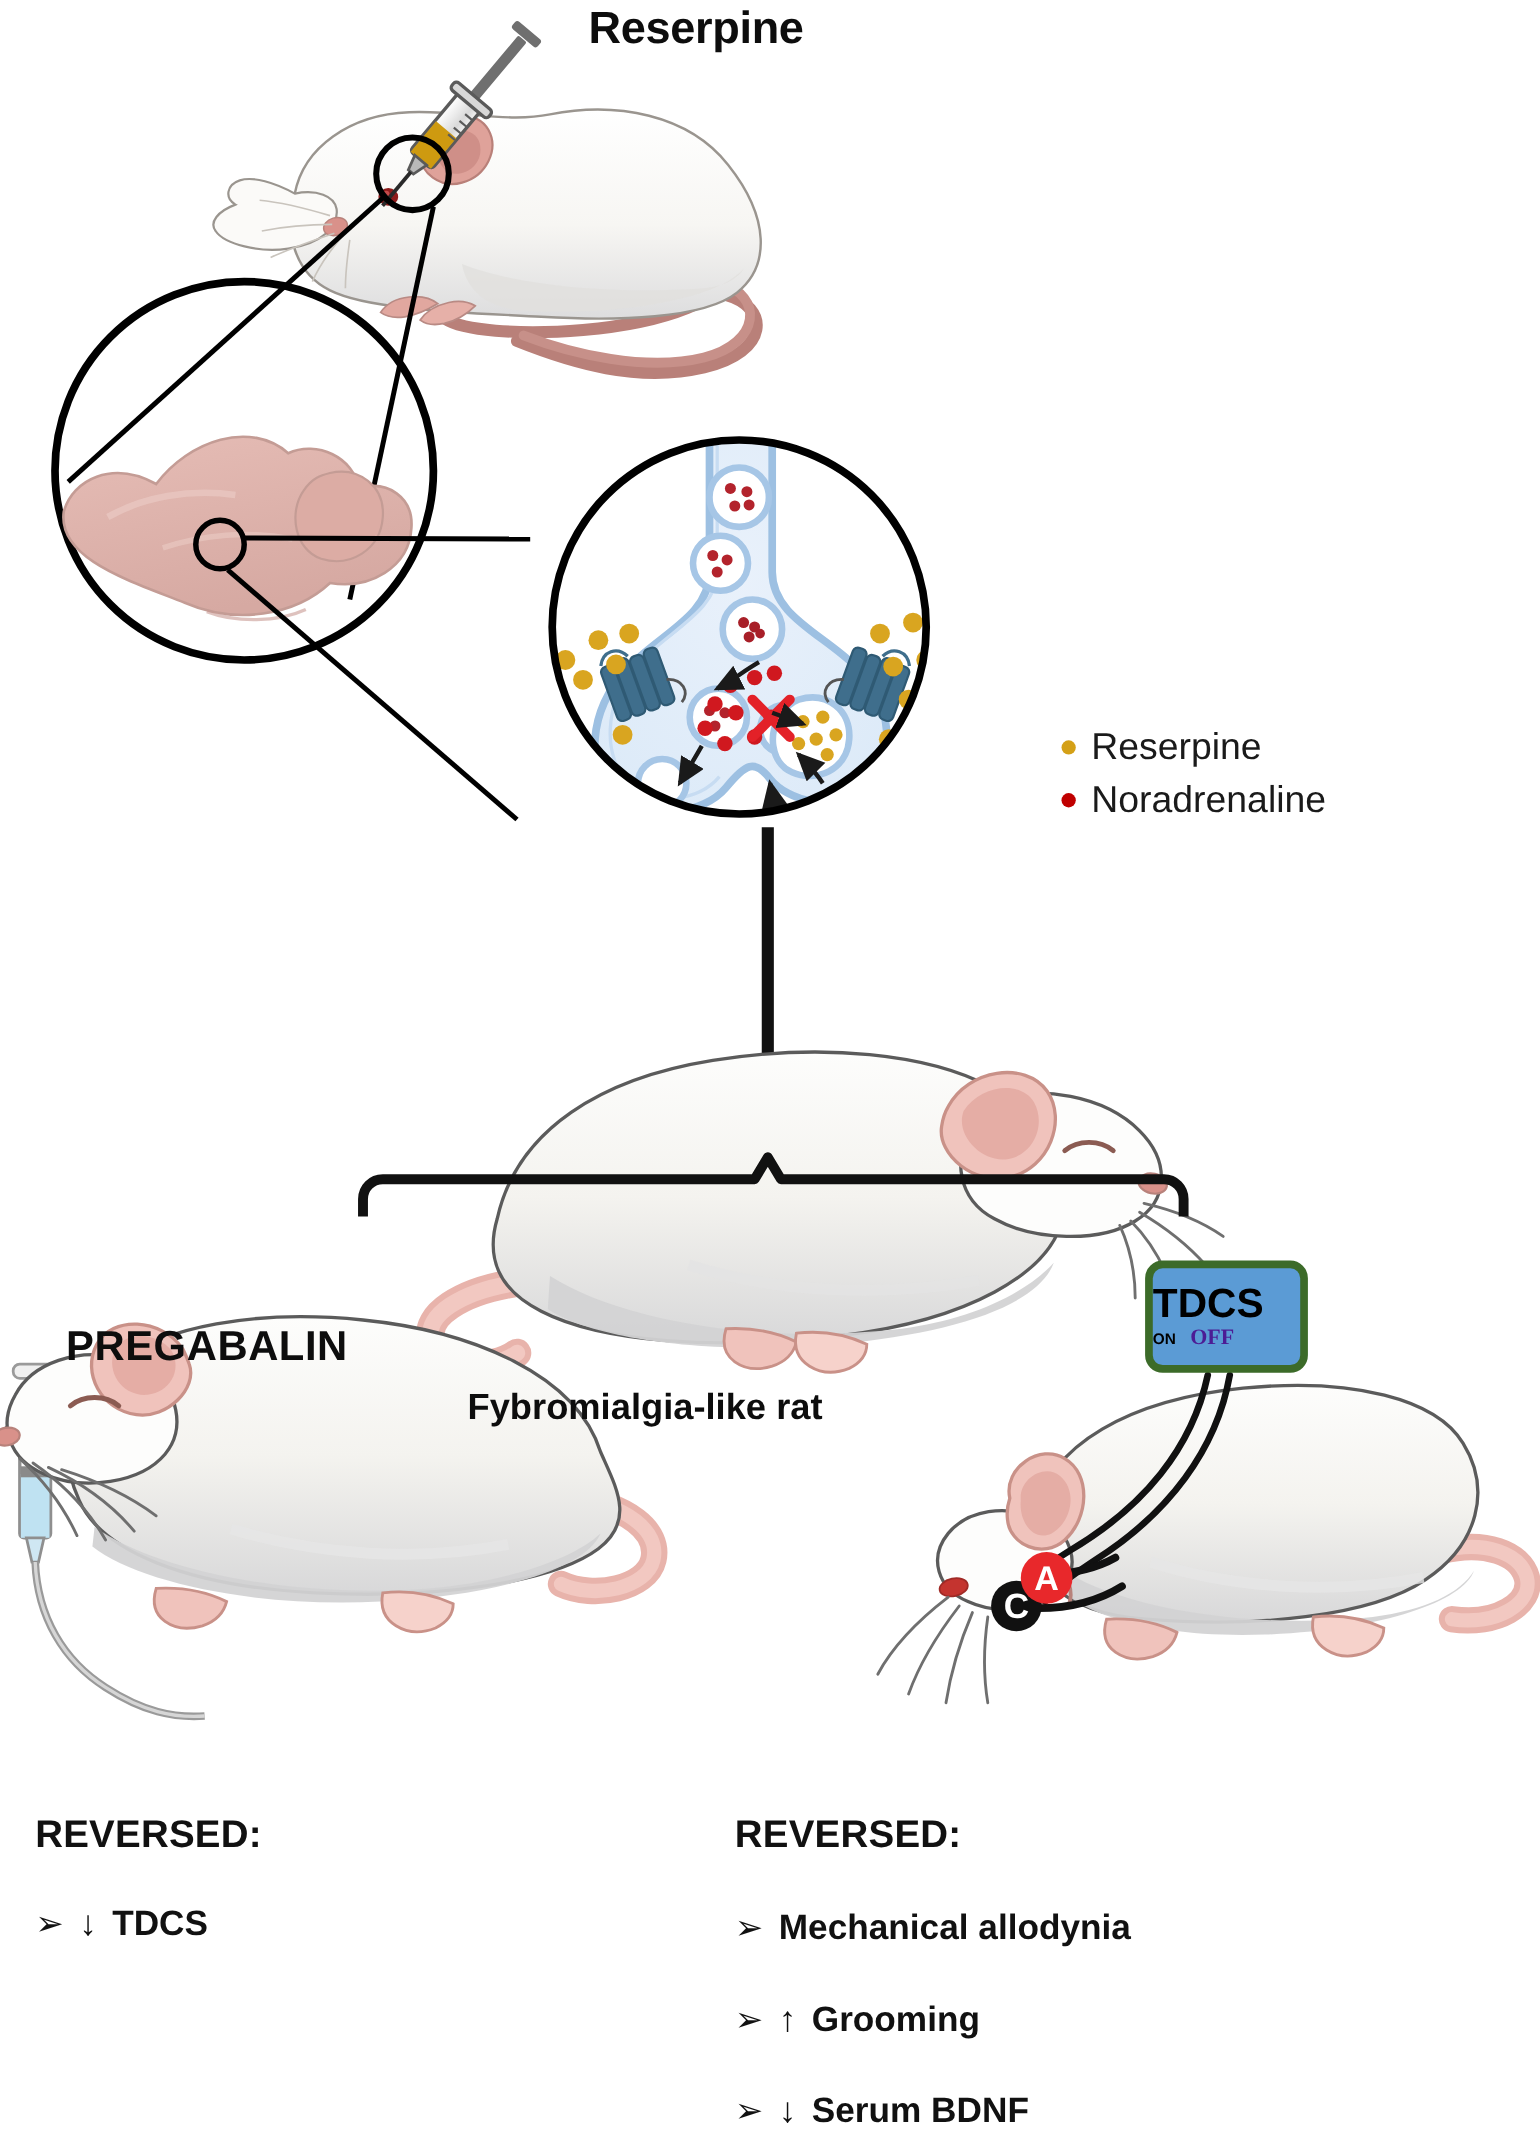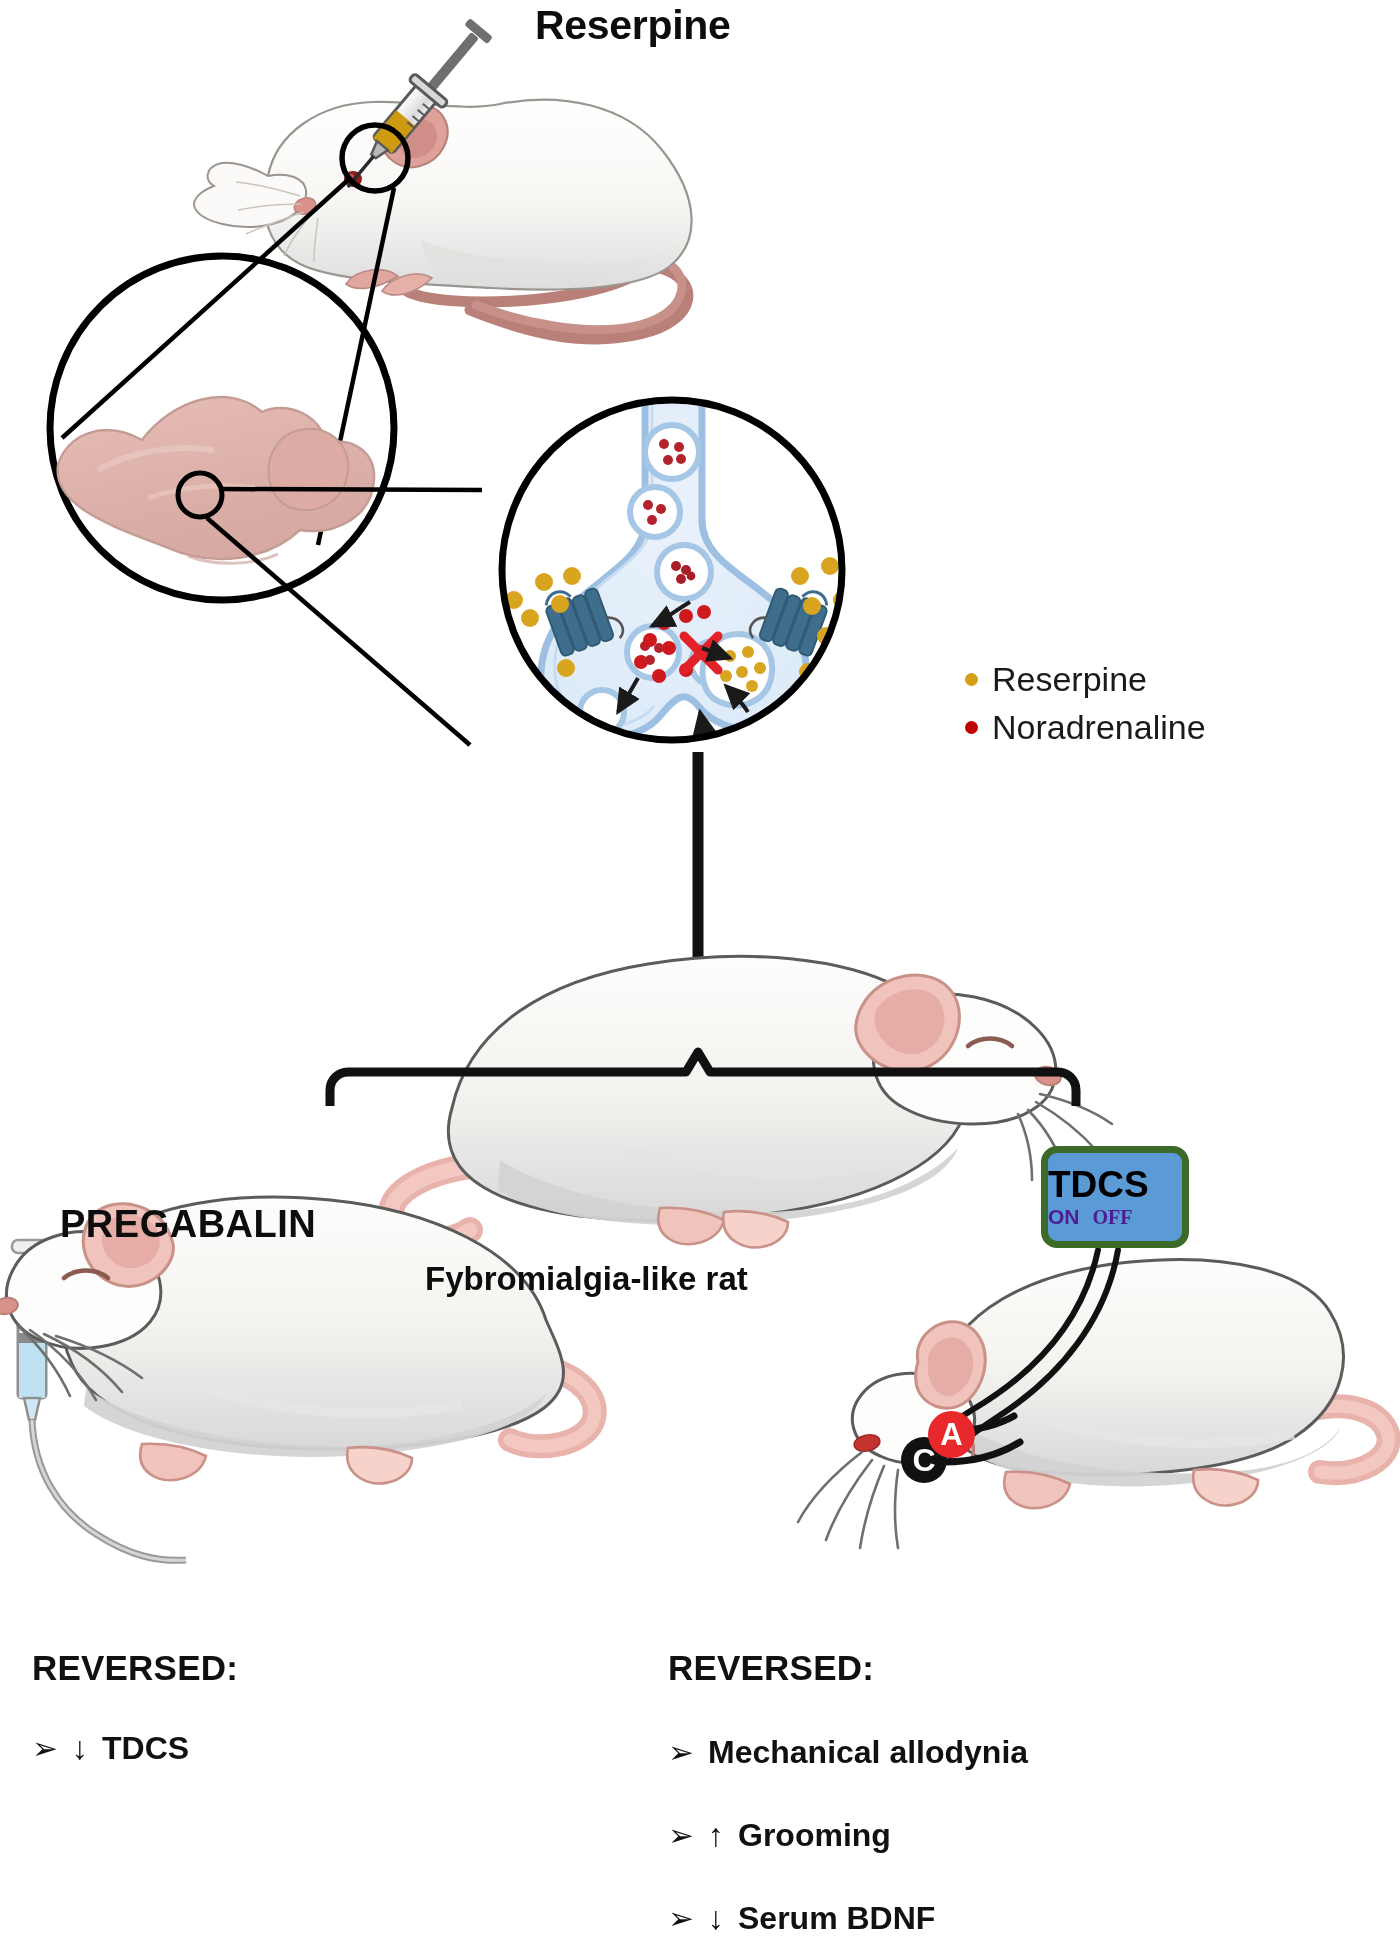--- a/index.html
+++ b/index.html
@@ -24,21 +24,21 @@
   
   #fibro-label{left:425px;top:1260px;font-size:33px;}
 
   
   #tdcs-device{left:1041px;top:1146px;width:148px;height:102px;
       background:#5B9BD5;border:7px solid #3C6B29;border-radius:16px;
       box-sizing:border-box;display:flex;flex-direction:column;
       align-items:flex-start;justify-content:center;}
   #tdcs-title{font-size:37px;font-weight:bold;color:#000;line-height:1;margin-bottom:2px;}
   .tdcs-states{display:flex;gap:13px;align-items:baseline;}
-  #tdcs-on{font-size:21px;font-weight:bold;color:#4c1d95;}
+  #tdcs-on{font-size:14px;font-weight:bold;color:#000000;}
   #tdcs-off{font-size:20px;font-weight:bold;color:#4c1d95;font-family:Liberation Serif, serif;}
 
   
   .electrode{border-radius:50%;display:flex;align-items:center;justify-content:center;
       font-weight:bold;color:#fff;font-family:"Liberation Sans",sans-serif;}
   #electrode-cathode{left:901px;top:1437px;width:46px;height:46px;background:#111;font-size:32px;}
   #electrode-anode{left:928px;top:1411px;width:47px;height:47px;background:#E8282B;font-size:31px;}
 
   
   .outcome-head{font-size:35px;font-weight:bold;letter-spacing:.2px;}

